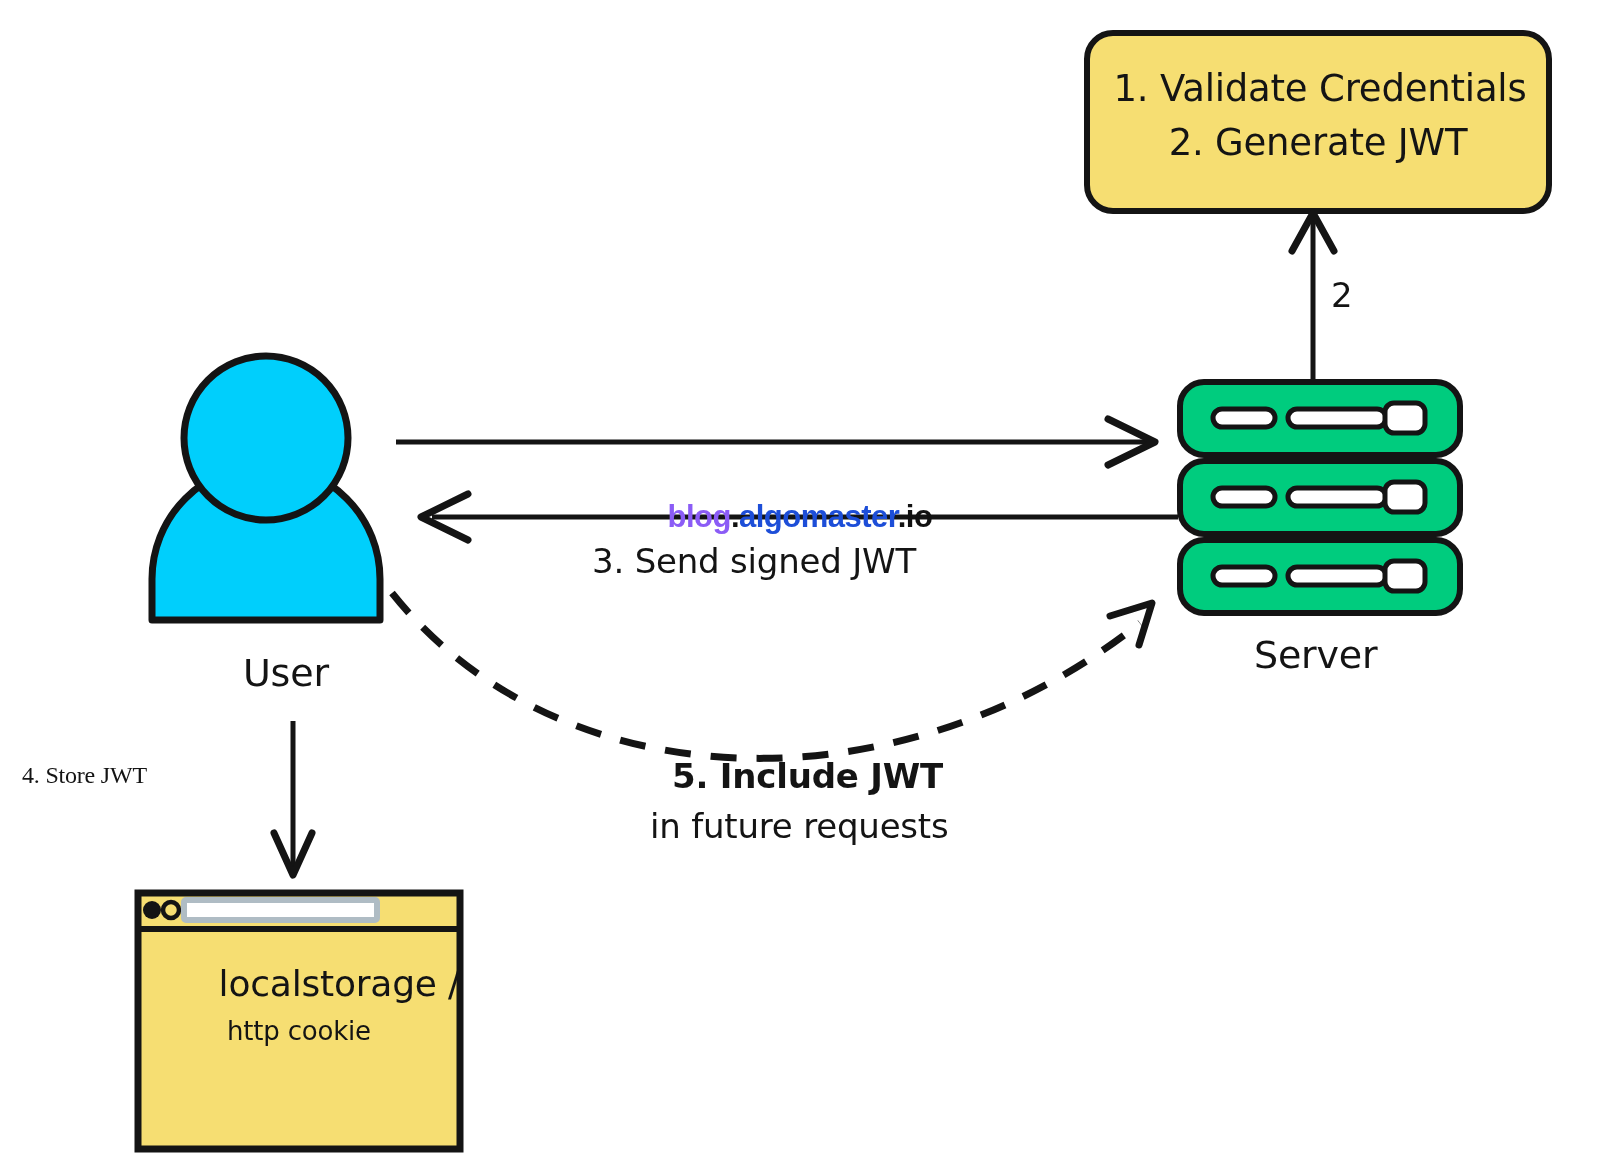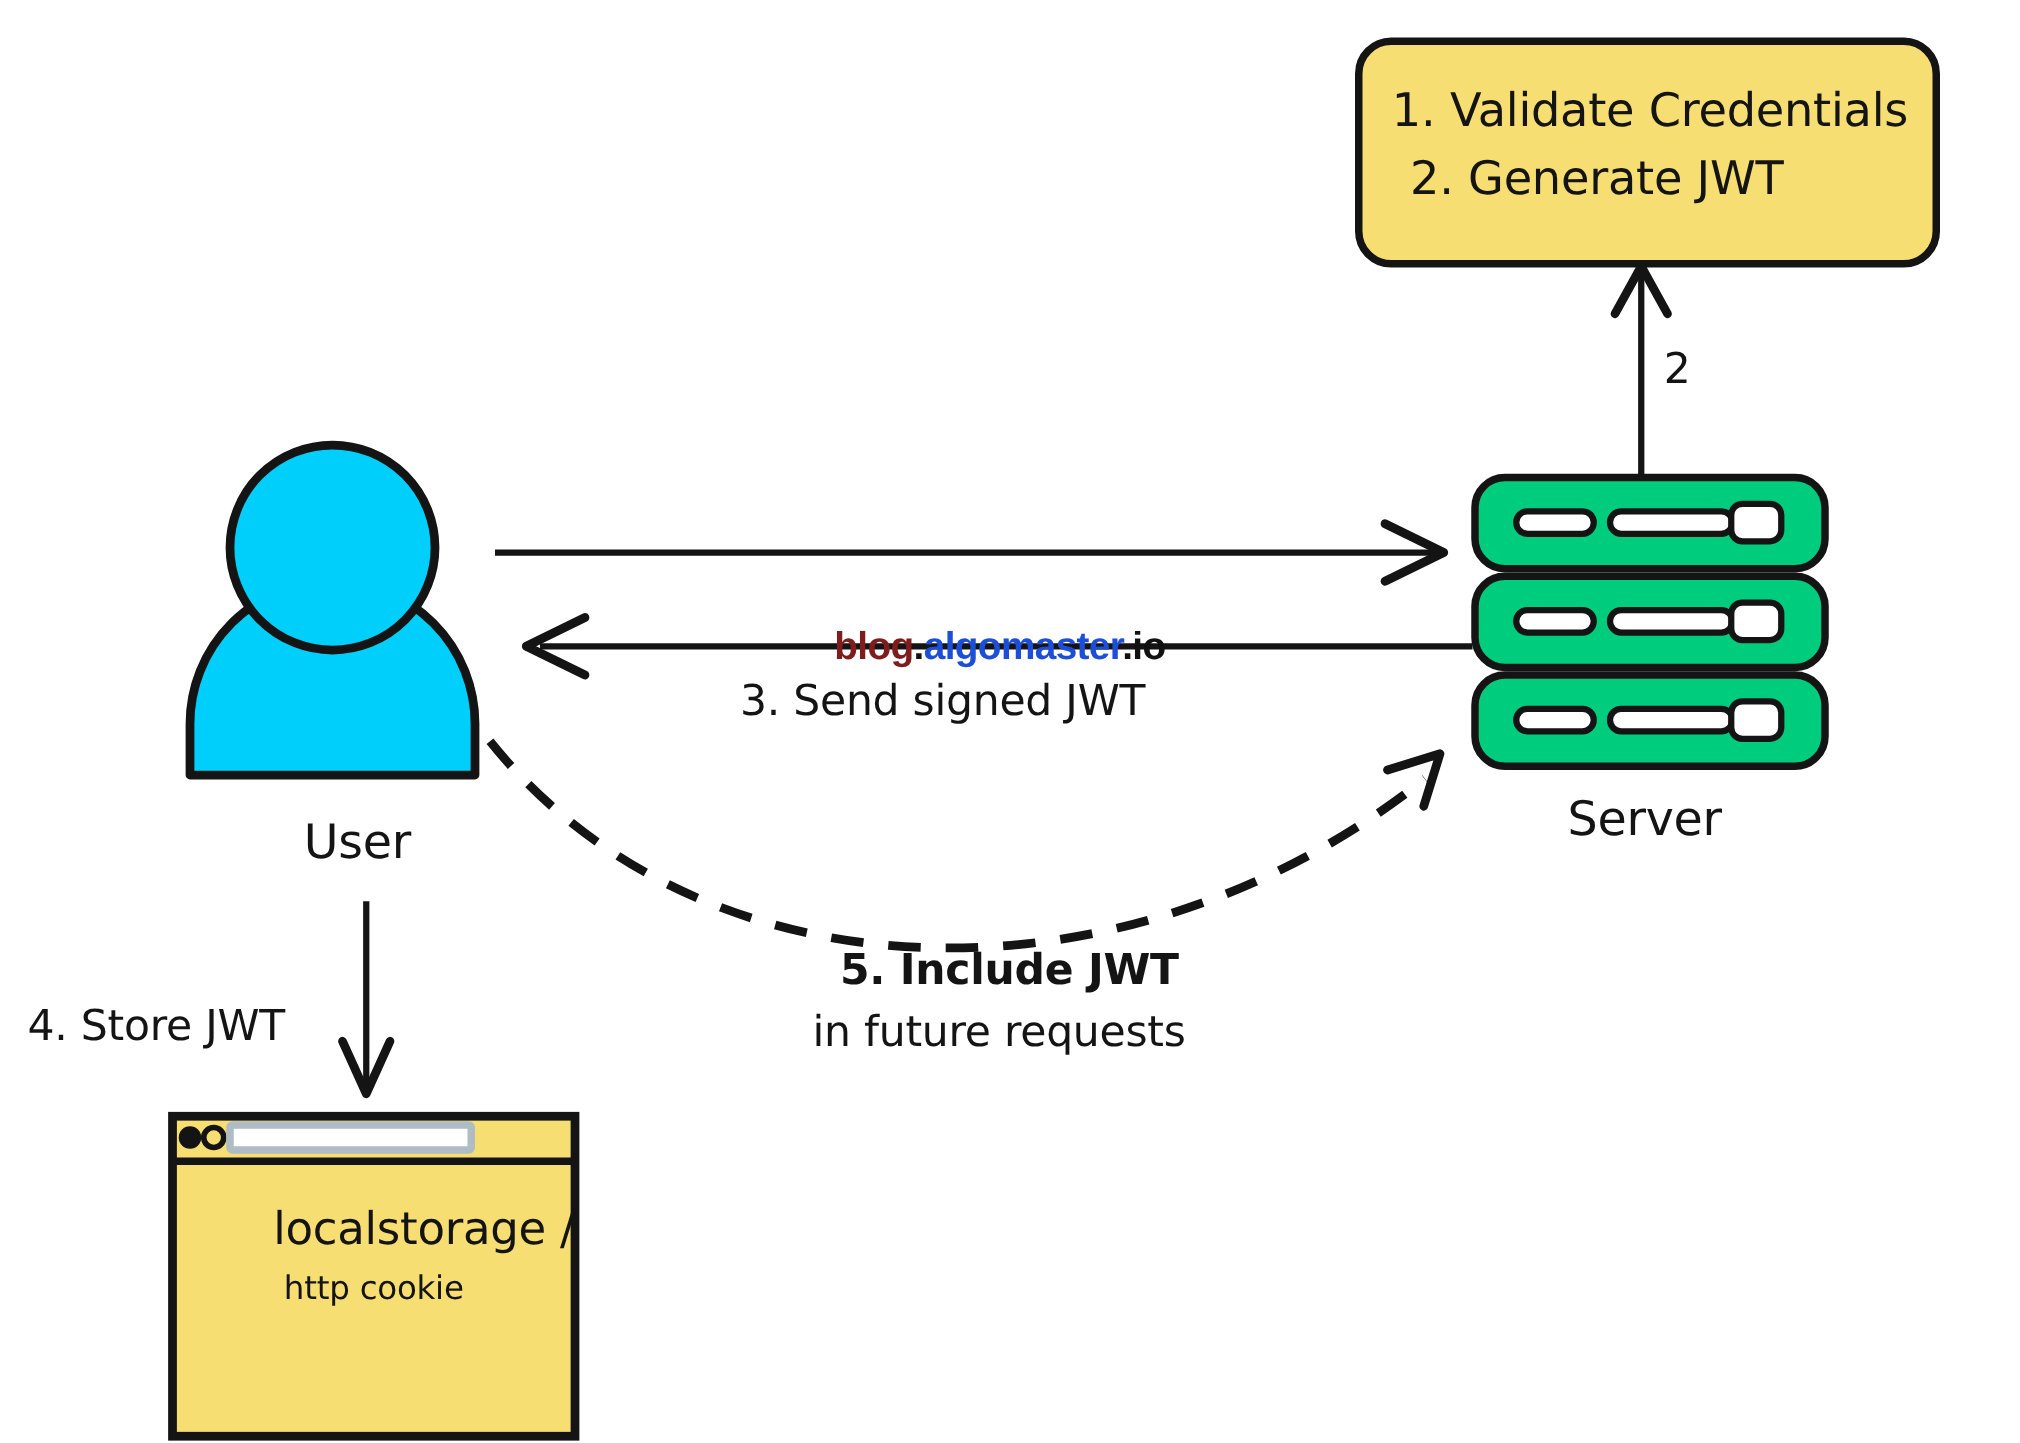--- a/index.html
+++ b/index.html
@@ -35,21 +35,21 @@
     letter-spacing: -0.2px;
   }
   .wm {
     position: absolute;
     font-family: "Liberation Sans", sans-serif;
     font-weight: bold;
     font-size: 31px;
     letter-spacing: -0.5px;
     white-space: pre;
   }
-  .wm .g { color: #7f1d1d; }
+  .wm .g { color: #8b5cf6; }
   .wm .b { color: #1d4ed8; }
   .wm .k { color: #111111; }
 </style>
 </head>
 <body>
 
 <div id="stage">
 
   <svg class="layer" viewBox="0 0 1616 1154">
 
@@ -115,36 +115,36 @@
       <rect x="138" y="880" width="322" height="256" fill="#F6DE72" stroke="#141414" stroke-width="7"></rect>
       <line x1="138" y1="916" x2="460" y2="916" stroke="#141414" stroke-width="6"></line>
       <circle cx="152" cy="897" r="9" fill="#141414"></circle>
       <circle cx="171" cy="897" r="8" fill="#F6DE72" stroke="#141414" stroke-width="4.5"></circle>
       <rect x="184" y="887" width="193" height="20" rx="2" ry="2" fill="#FFFFFF" stroke="#AFBCC4" stroke-width="6"></rect>
     </g>
 
   </svg>
 
   <div class="label-text" style="left:1105px; top:54px; width:430px; text-align:center; font-size:37px;">1. Validate Credentials</div>
-  <div class="label-text" style="left:1128px; top:108px; width:430px; text-align:left; font-size:37px;">2. Generate JWT</div>
+  <div class="label-text" style="left:1103px; top:108px; width:430px; text-align:center; font-size:37px;">2. Generate JWT</div>
 
   <div class="label-text" style="left:1331px; top:262px; font-size:34px;">2</div>
 
 
   <div class="wm" style="left:635px; top:450px;">
     <span class="g">blog</span><span class="k">.</span><span class="b">algomaster</span><span class="k">.io</span>
   </div>
 
   <div class="label-text" style="left:592px; top:528px; font-size:34px;">3. Send signed JWT</div>
 
   <div class="label-text" style="left:243px; top:638px; font-size:38px;">User</div>
 
   <div class="label-text" style="left:1254px; top:620px; font-size:38px;">Server</div>
 
-  <div class="label-text" style="left:22px; top:788px; font-size:34px;">4. Store JWT</div>
+  <div class="label-text" style="left:22px; top:748px; font-size:24px;font-family:Liberation Serif, serif;">4. Store JWT</div>
 
   <div class="label-text" style="left:672px; top:743px; font-size:34px;font-weight:bold;">5. Include JWT</div>
   <div class="label-text" style="left:650px; top:793px; font-size:34px;">in future requests</div>
 
   <div class="label-text" style="left:138px; top:950px; width:322px; text-align:right; font-size:36px;">localstorage /</div>
   <div class="label-text" style="left:138px; top:1003px; width:322px; text-align:center; font-size:26px;">http cookie</div>
 
 </div>
 
 </body></html>

